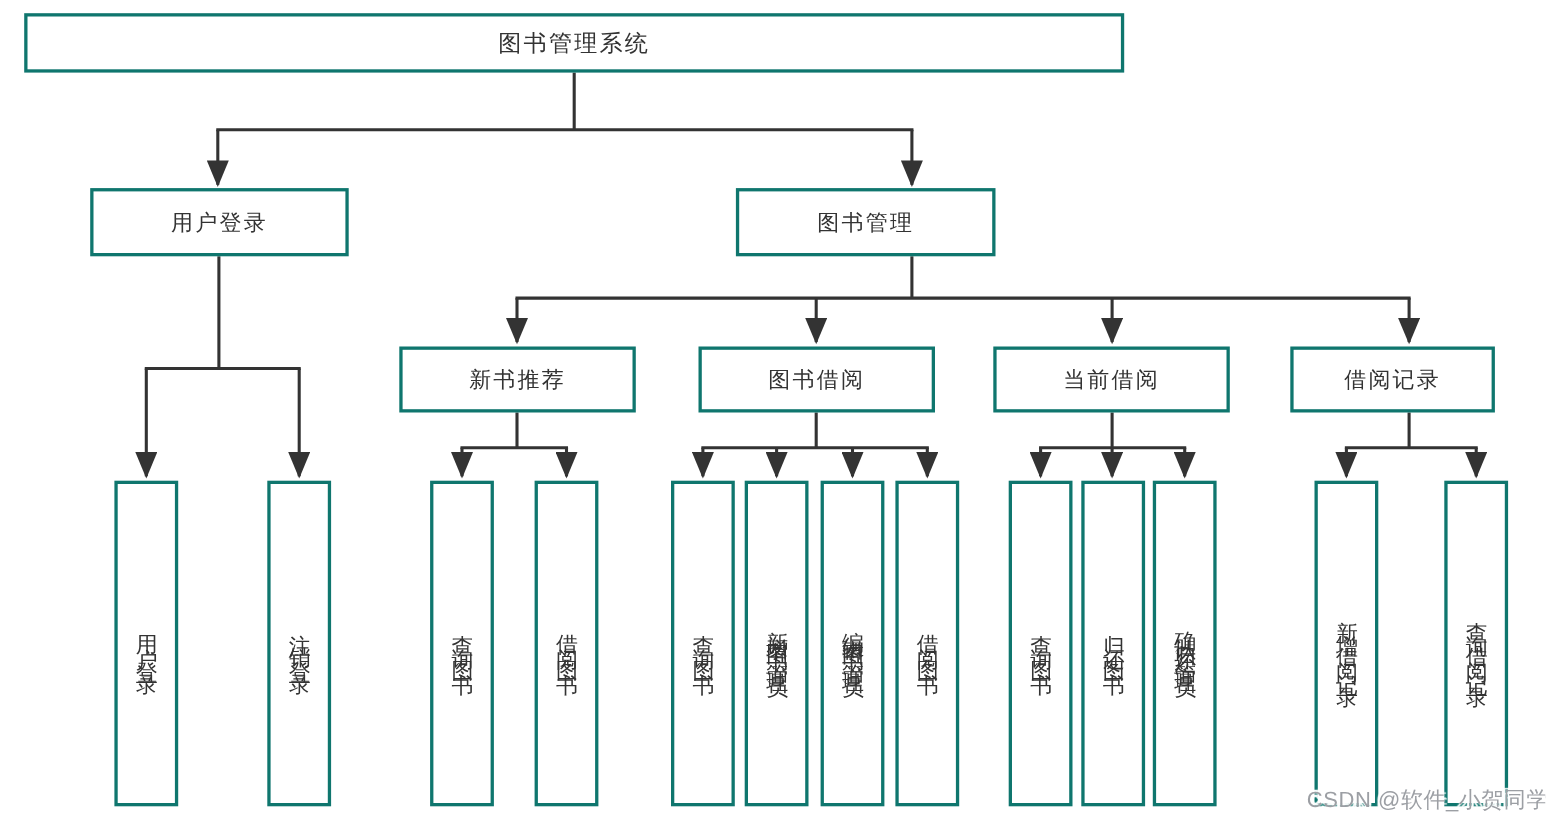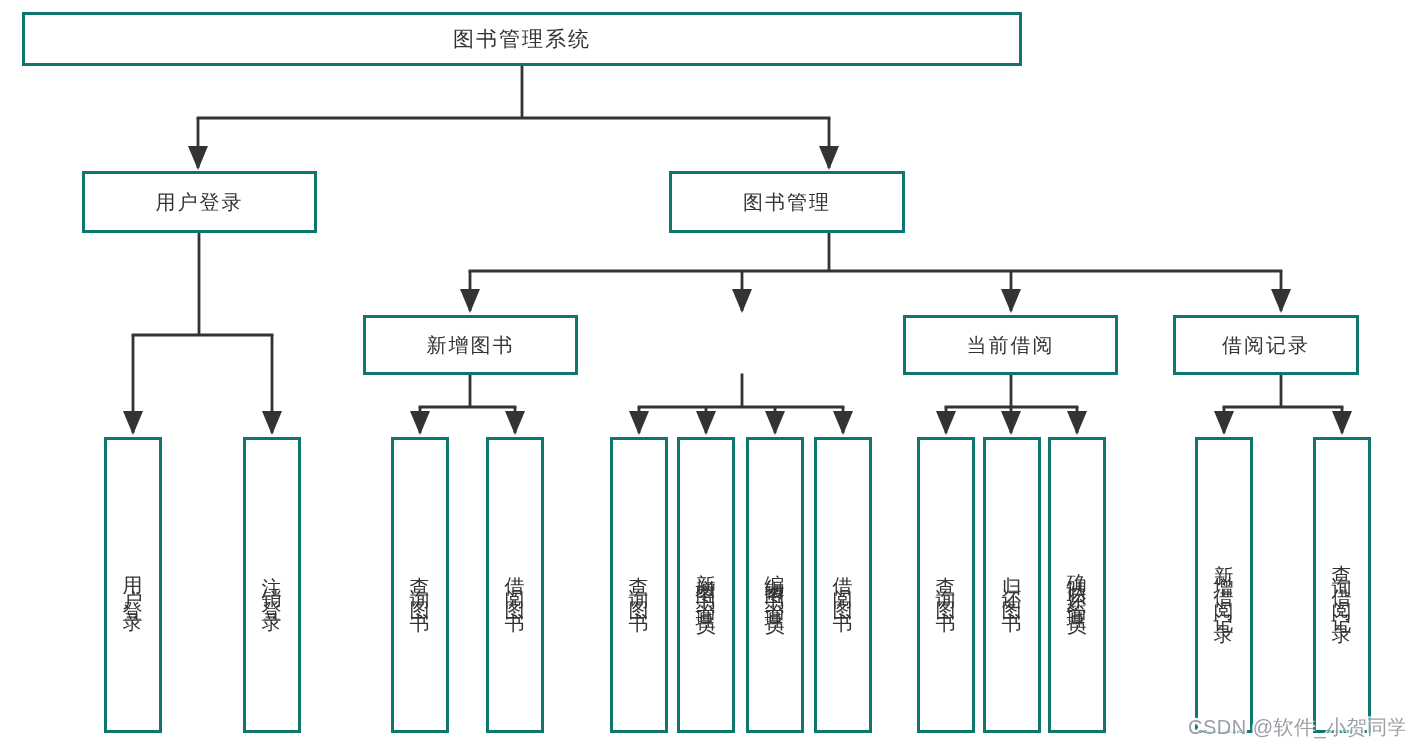--- a/index.html
+++ b/index.html
@@ -73,21 +73,22 @@
       <line x1="1224" y1="407" x2="1224" y2="433" marker-end="url(#arw)"></line>
       <line x1="1342" y1="407" x2="1342" y2="433" marker-end="url(#arw)"></line>
     </g>
   </svg>
 
   <div class="node h root">图书管理系统</div>
 
   <div class="node h n-userlogin">用户登录</div>
   <div class="node h n-bookmgmt">图书管理</div>
 
-  <div class="node h n-newrec">新增图书</div>
+  <div class="node h n-newrec">新书推荐</div>
+  <div class="node h n-borrow">图书借阅</div>
   <div class="node h n-current">当前借阅</div>
   <div class="node h n-records">借阅记录</div>
 
   <div class="node leaf" style="left:104px">用户登录</div>
   <div class="node leaf" style="left:243px">注销登录</div>
 
   <div class="node leaf" style="left:391px">查询图书</div>
   <div class="node leaf" style="left:486px">借阅图书</div>
 
   <div class="node leaf" style="left:610px">查询图书</div>

